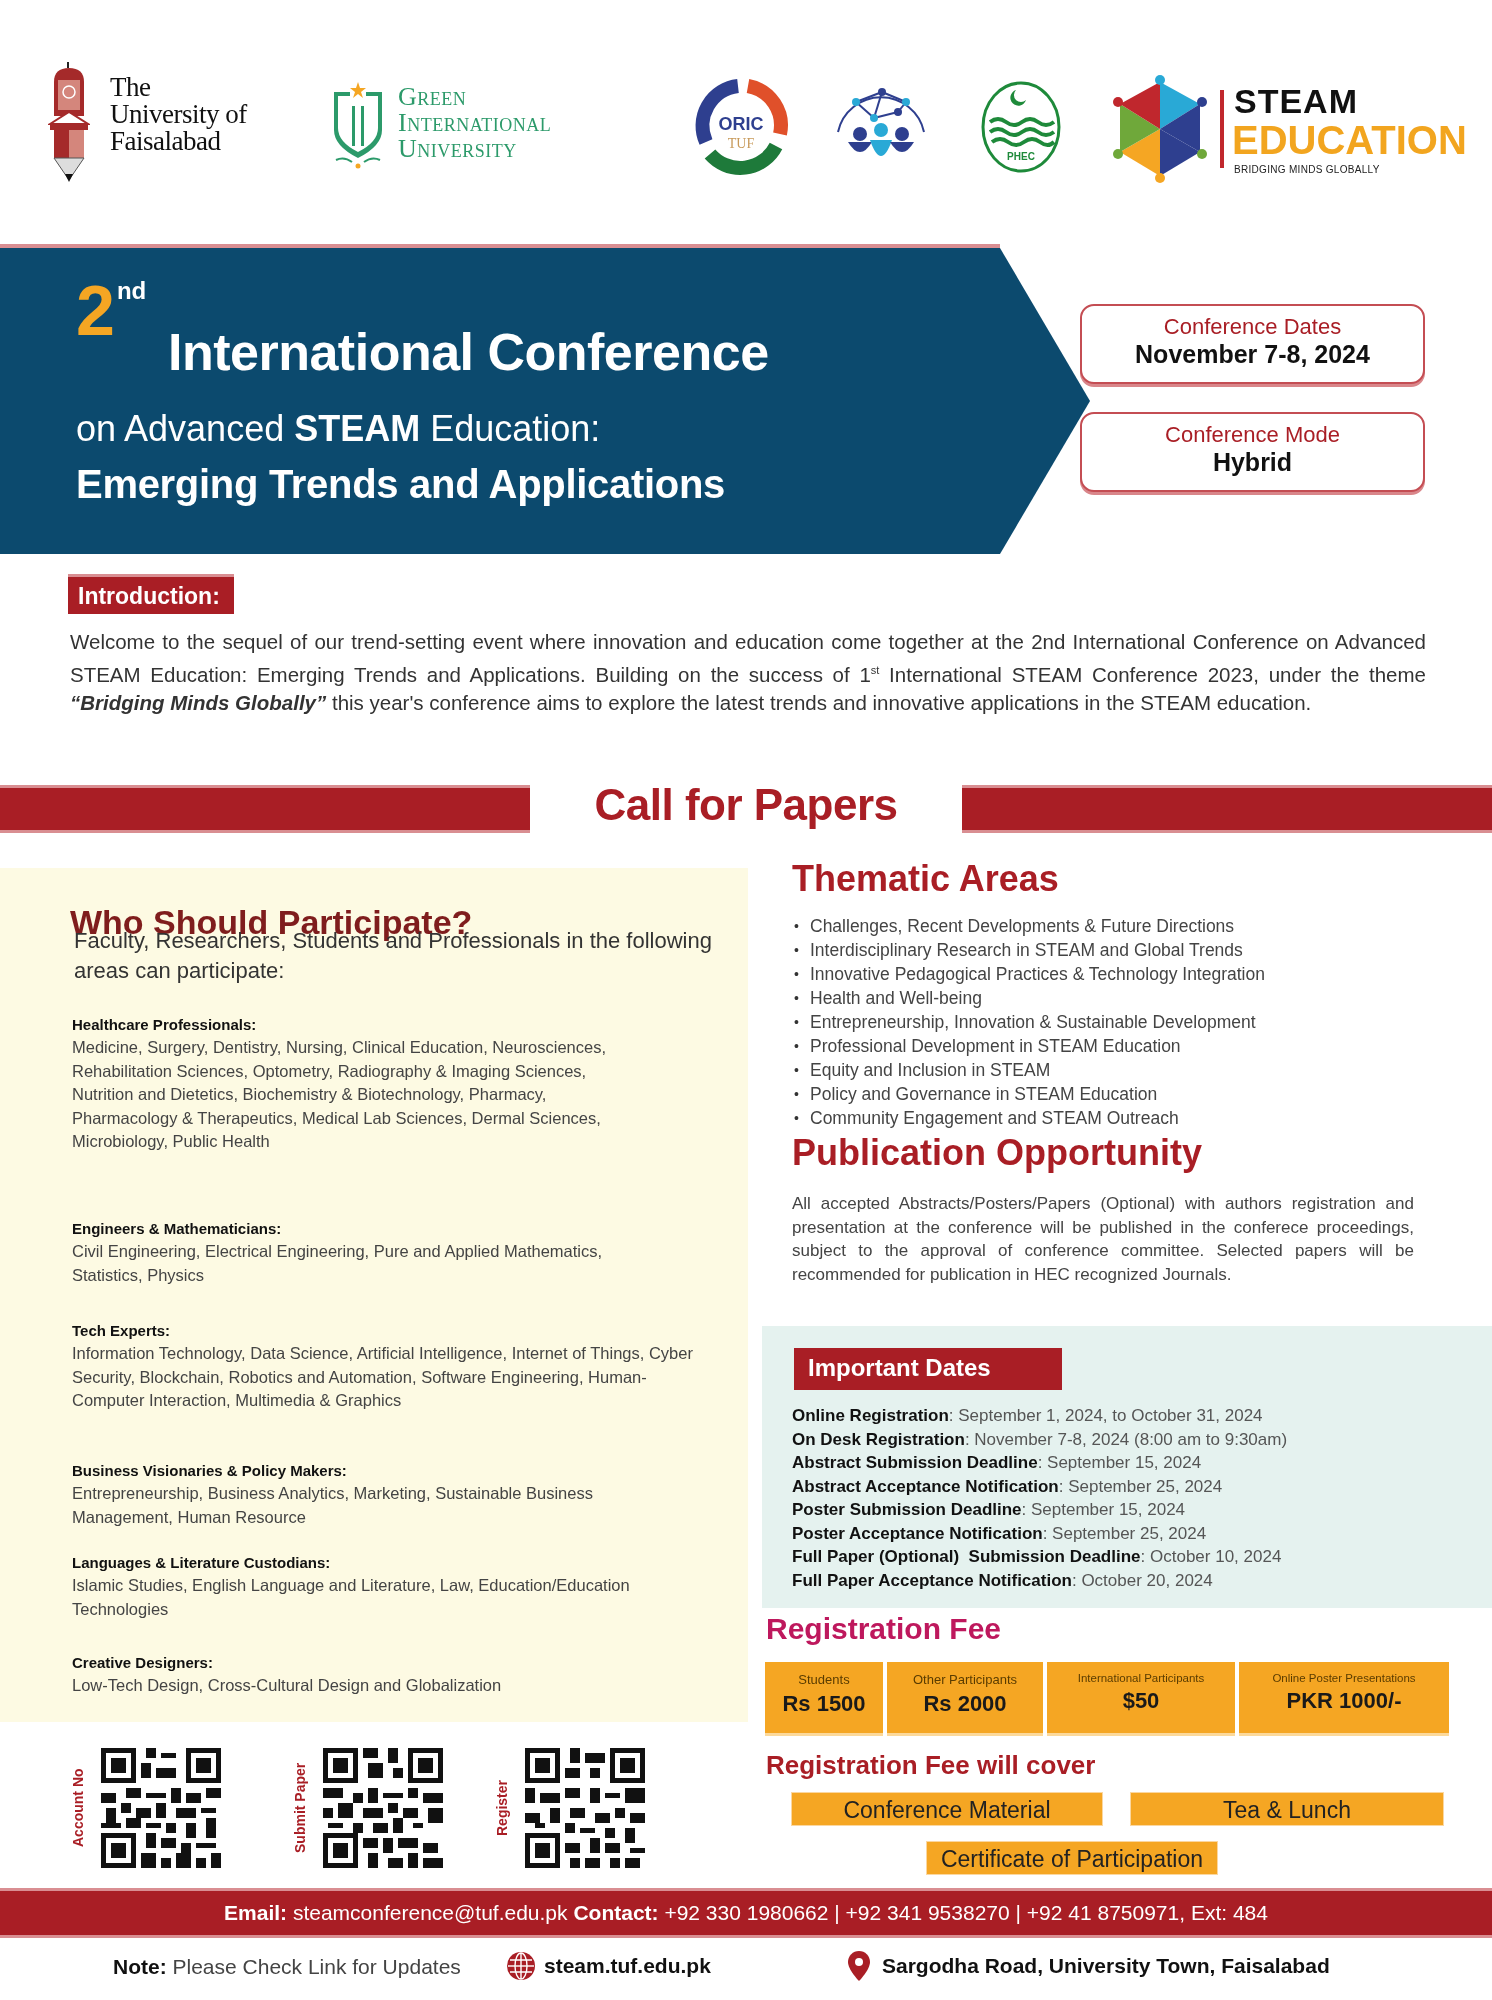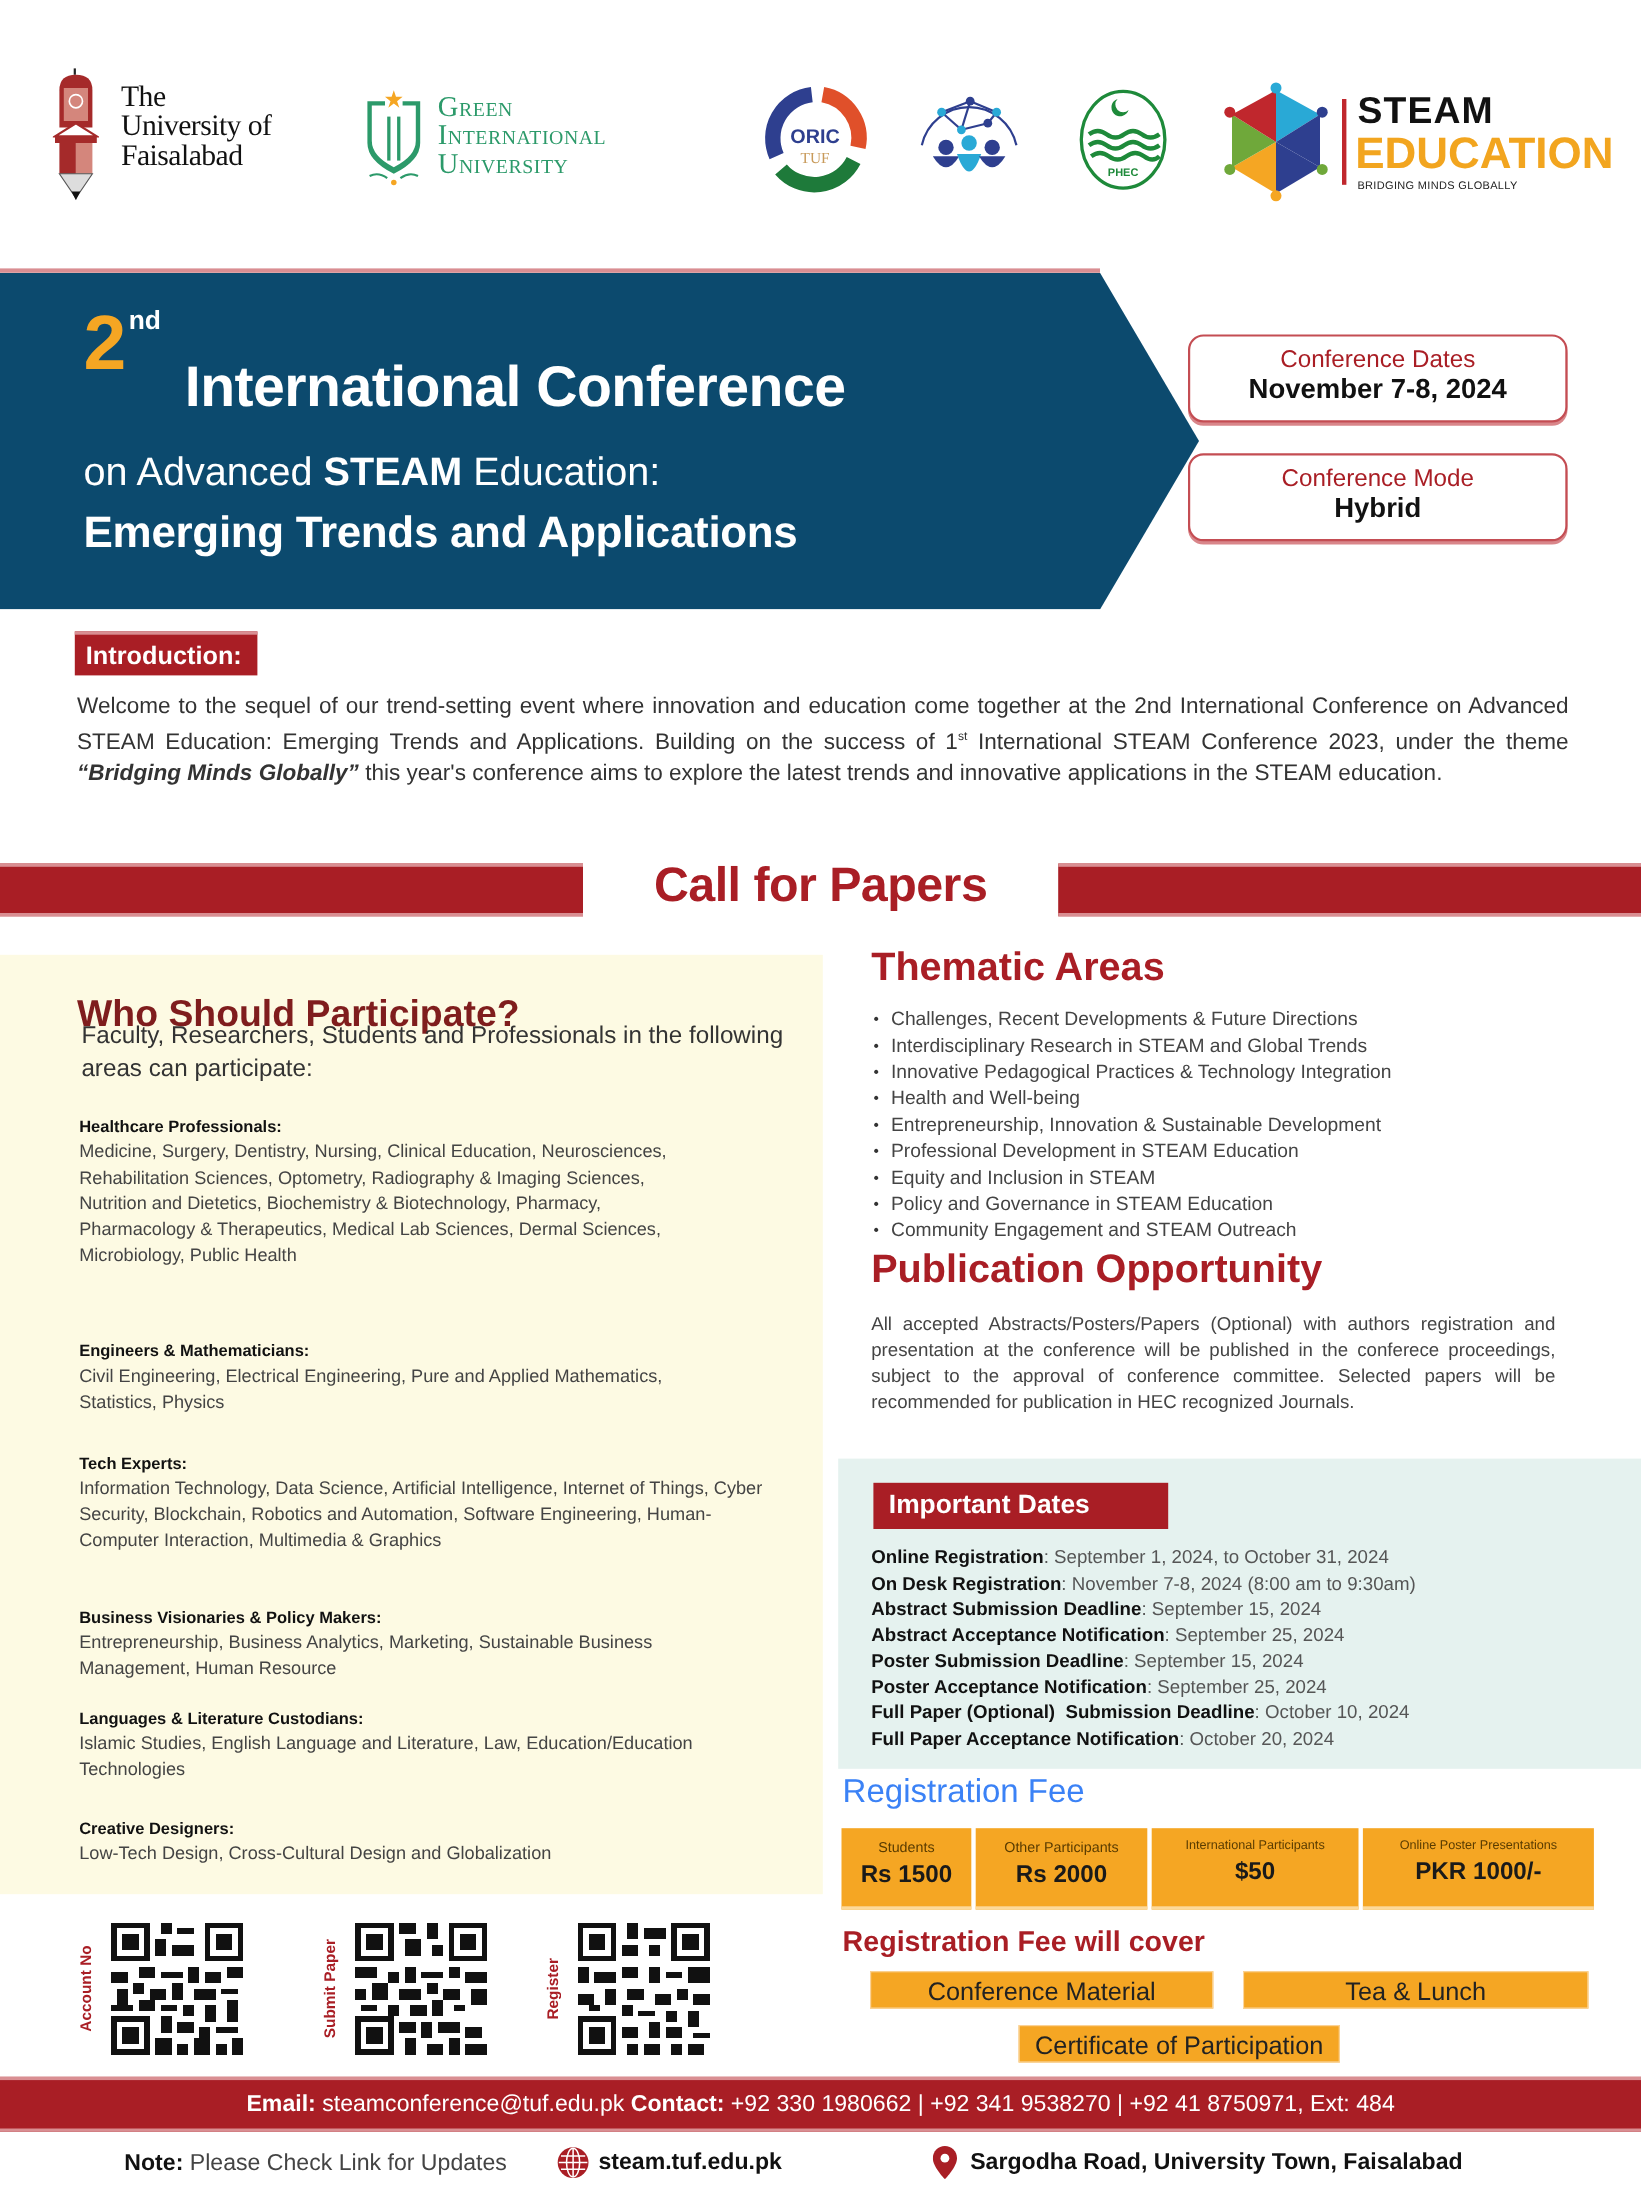--- a/index.html
+++ b/index.html
@@ -71,21 +71,21 @@
 
   .po-title { left: 792px; top: 1132px; font-size: 36px; font-weight: bold; color: #a91e25; }
   .po-text { left: 792px; top: 1192px; width: 622px; font-size: 17px; line-height: 23.5px; color: #444; text-align: justify; }
 
   .dates-panel { left: 762px; top: 1326px; width: 730px; height: 282px; background: #e5f2ef; }
   .dates-tag { left: 794px; top: 1348px; width: 268px; height: 42px; background: #a91e25; color: #fff; font-size: 24px; font-weight: bold; padding: 6px 0 0 14px; }
   .dates-list { left: 792px; top: 1404px; width: 680px; list-style: none; }
   .dates-list li { font-size: 17px; line-height: 23.5px; color: #555; white-space: nowrap; }
   .dates-list li b { color: #111; font-weight: bold; }
 
-  .fee-title { left: 766px; top: 1612px; font-size: 30px; font-weight: normal; color: #3b82f6; }
+  .fee-title { left: 766px; top: 1612px; font-size: 30px; font-weight: bold; color: #be185d; }
   .fee-row { left: 765px; top: 1662px; height: 74px; display: flex; gap: 4px; }
   .fee-cell { background: #f5a623; border-bottom: 3px solid #fcd99a; text-align: center; padding-top: 10px; }
   .fee-cell .lbl { font-size: 13px; color: #5a3c00; white-space: nowrap; }
   .fee-cell .val { font-size: 22px; font-weight: bold; color: #1a1a1a; margin-top: 4px; }
 
   .cover-title { left: 766px; top: 1750px; font-size: 26px; font-weight: bold; color: #a91e25; }
   .cover-pill { position: absolute; height: 34px; background: #f5a623; text-align: center; font-size: 23px; color: #222; line-height: 34px; border: 1px solid #fbd7a0; }
   .cover-1 { left: 791px; top: 1792px; width: 312px; }
   .cover-2 { left: 1130px; top: 1792px; width: 314px; }
   .cover-3 { left: 926px; top: 1841px; width: 292px; }

